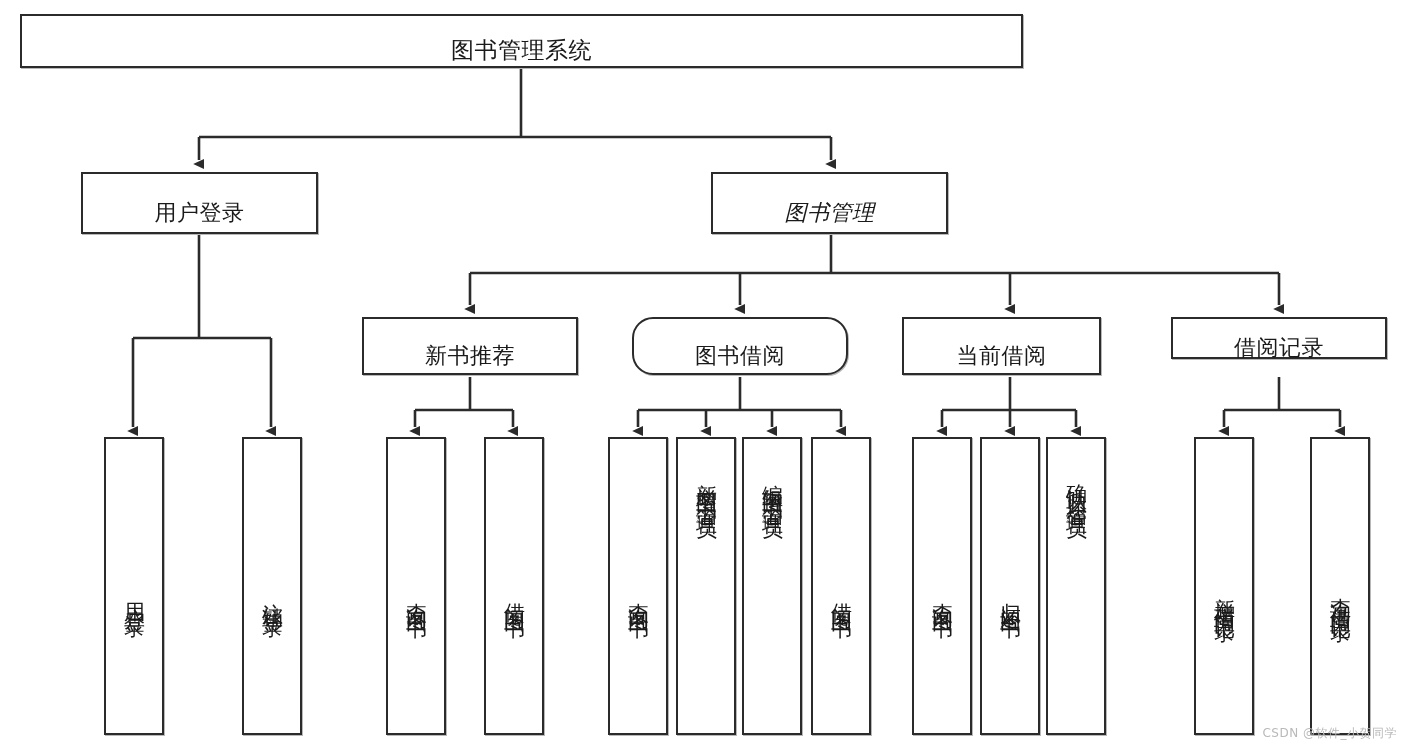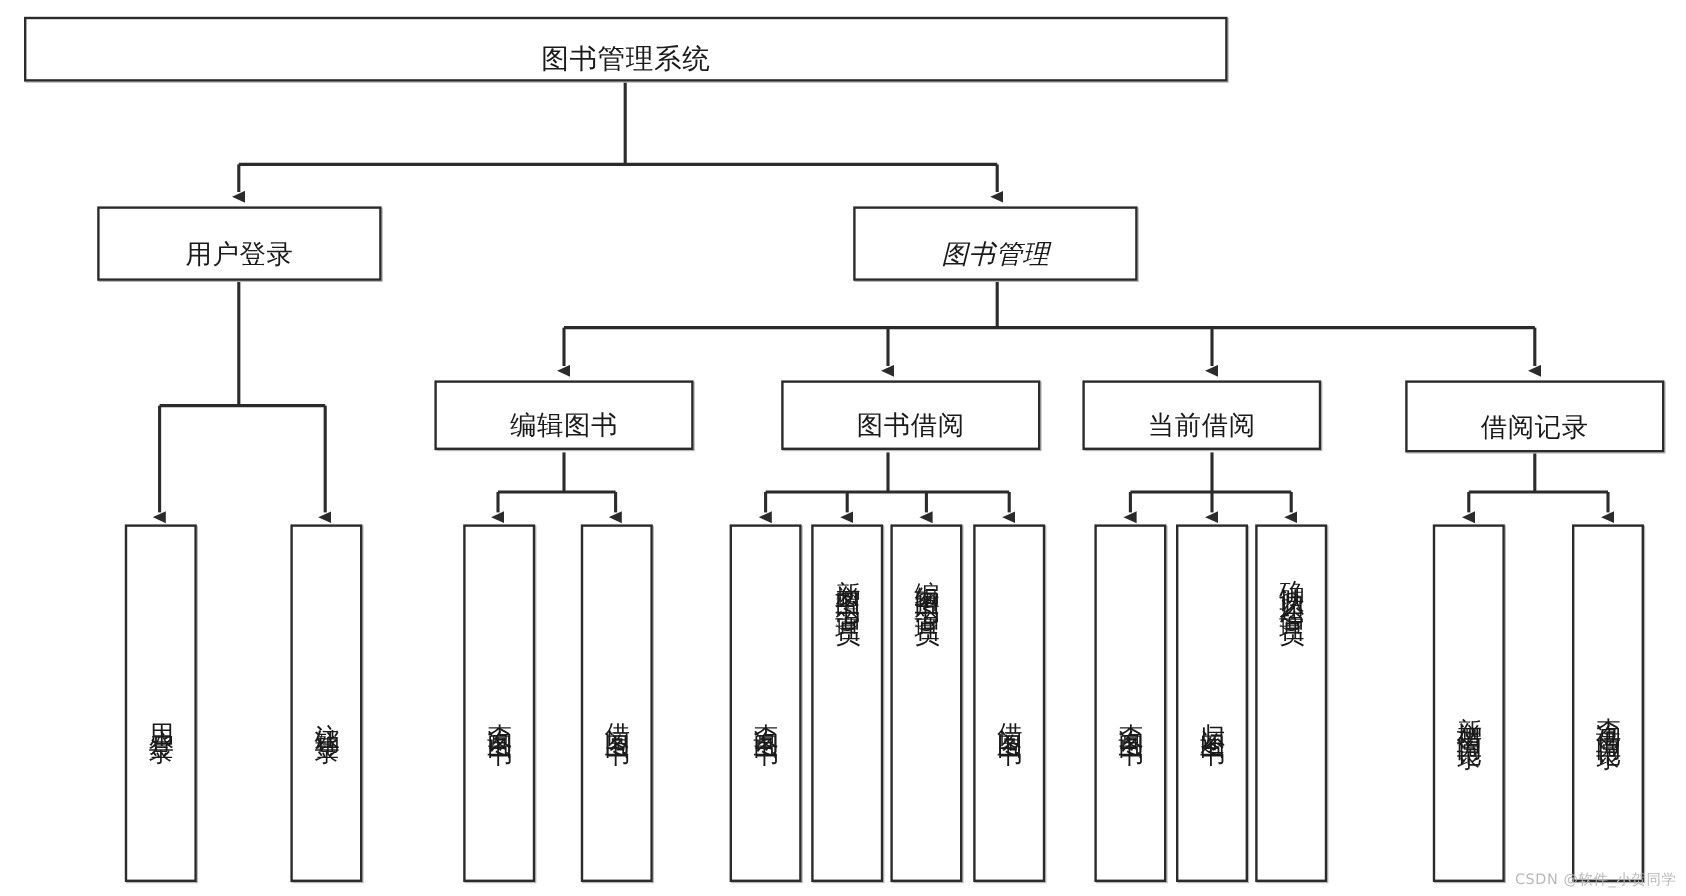--- a/index.html
+++ b/index.html
@@ -136,32 +136,32 @@
 
   <div class="node horiz" style="left:81px; top:172px; width:237px; height:62px;">
     <span class="label">用户登录</span>
   </div>
 
   <div class="node horiz" style="left:711px; top:172px; width:237px; height:62px;font-style:italic;">
     <span class="label">图书管理</span>
   </div>
 
   <div class="node horiz" style="left:362px; top:317px; width:216px; height:58px;">
-    <span class="label">编辑图书</span>
-  </div>
-
-  <div class="node horiz" style="left:651px; top:317px; width:216px; height:58px;">
+    <span class="label">新书推荐</span>
+  </div>
+
+  <div class="node horiz" style="left:632px; top:317px; width:216px; height:58px;border-radius:21px;">
     <span class="label">图书借阅</span>
   </div>
 
   <div class="node horiz" style="left:902px; top:317px; width:199px; height:58px;">
     <span class="label">当前借阅</span>
   </div>
 
-  <div class="node horiz" style="left:1171px; top:317px; width:216px; height:60px;">
+  <div class="node horiz" style="left:1171px; top:317px; width:216px; height:42px;">
     <span class="label">借阅记录</span>
   </div>
 
   <div class="node vert mid" style="left:104px; top:437px; width:60px; height:298px;">
     <span class="label">用户登录</span>
   </div>
 
   <div class="node vert mid" style="left:242px; top:437px; width:60px; height:298px;">
     <span class="label">注销登录</span>
   </div>

